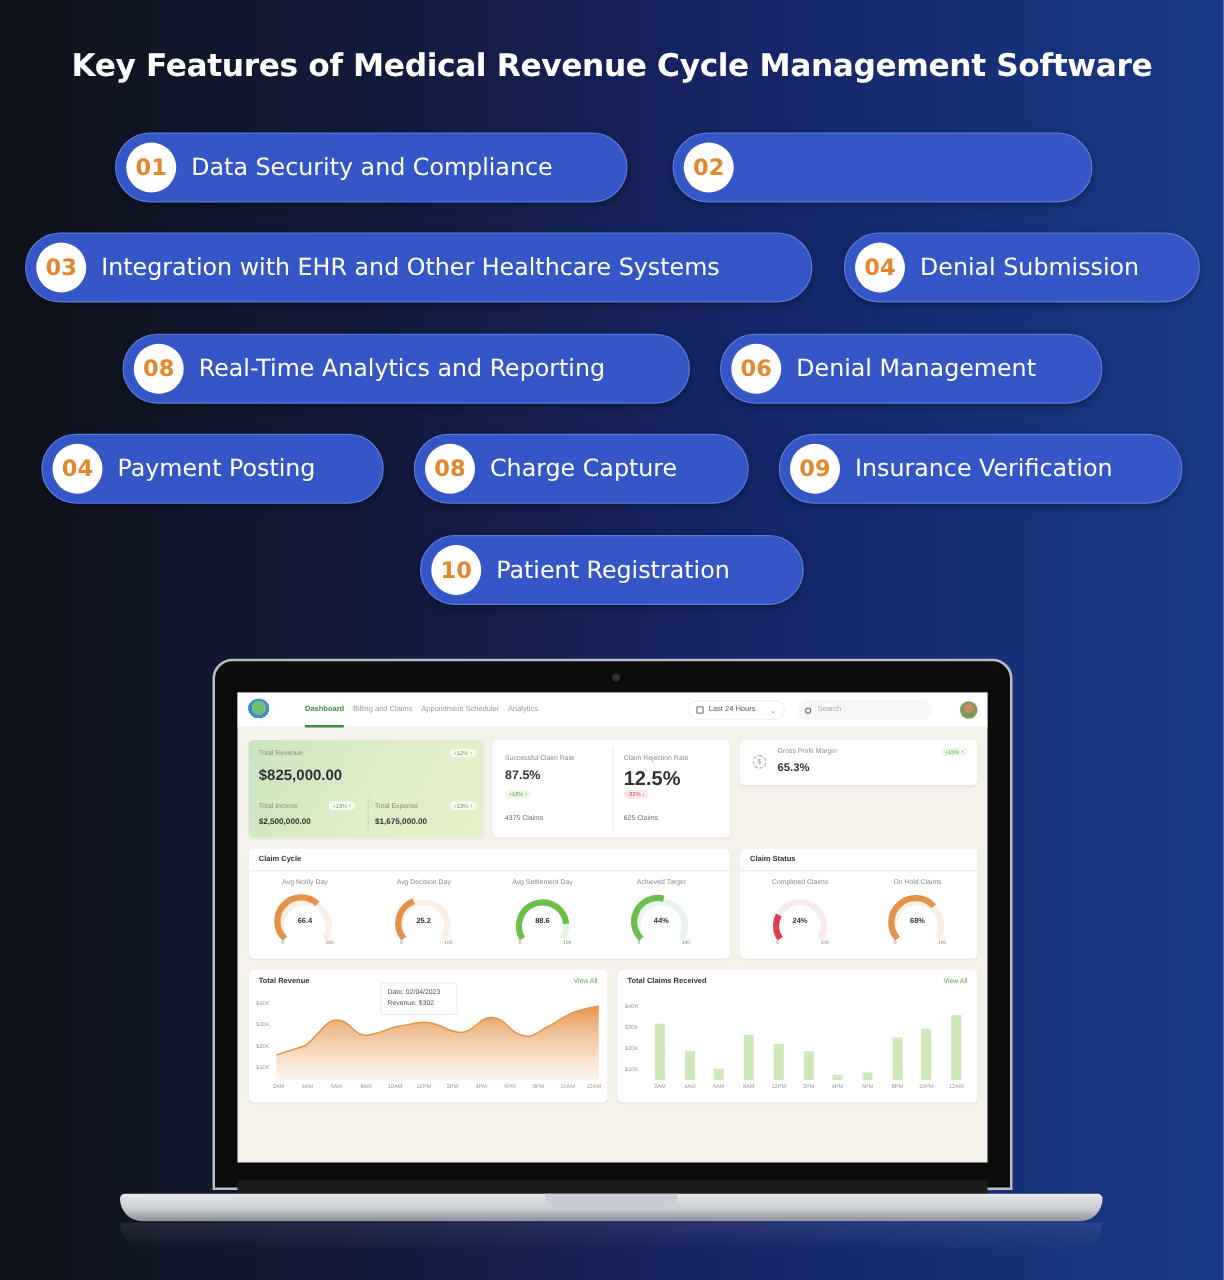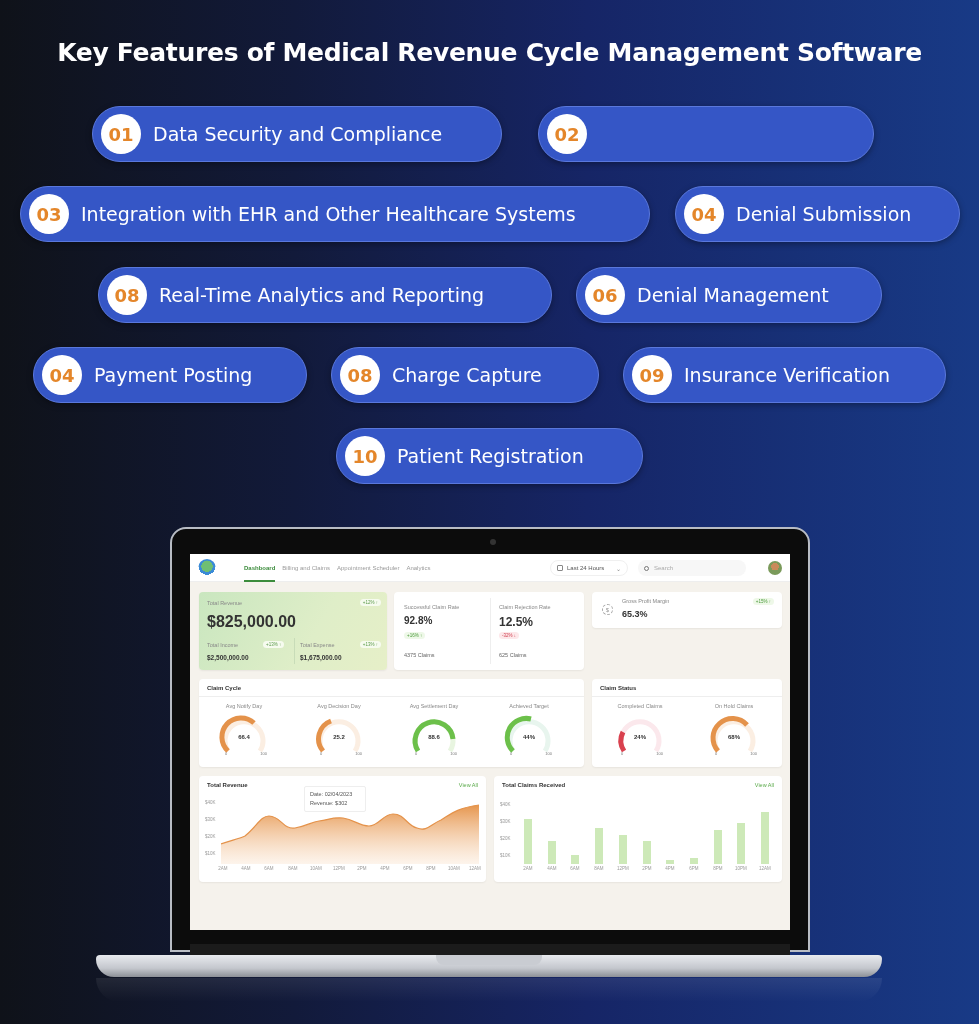--- a/index.html
+++ b/index.html
@@ -116,38 +116,38 @@
       <div class="search">
           <span class="mag"></span>
           <span>Search</span>
         </div>
       <div class="avatar"></div>
     </div>
 
     <div class="card" style="left:9px;top:38px;width:188px;height:78px;background:linear-gradient(120deg,#c9e6bf,#dfeec8 60%,#e6efc8)">
       <div class="lab" style="position:absolute;left:8px;top:8px">Total Revenue</div>
       <div class="chip w" style="right:6px;top:7px">+12% ↑</div>
-      <div class="big" style="position:absolute;left:8px;top:21px;font-size:16px">$825,000.00</div>
+      <div class="big" style="position:absolute;left:8px;top:21px;font-size:12px">$825,000.00</div>
       <div class="lab" style="position:absolute;left:8px;top:50px">Total Income</div>
       <div class="chip w" style="left:64px;top:49px">+13% ↑</div>
       <div class="big" style="position:absolute;left:8px;top:62px;font-size:6.5px">$2,500,000.00</div>
       <div style="position:absolute;left:95px;top:46px;width:1px;height:26px;background:#c8dcb8"></div>
       <div class="lab" style="position:absolute;left:101px;top:50px">Total Expense</div>
       <div class="chip w" style="right:6px;top:49px">+13% ↑</div>
       <div class="big" style="position:absolute;left:101px;top:62px;font-size:6.5px">$1,675,000.00</div>
     </div>
 
     <div class="card" style="left:204px;top:38px;width:190px;height:78px">
       <div class="lab" style="position:absolute;left:10px;top:12px">Successful Claim Rate</div>
-      <div class="big" style="position:absolute;left:10px;top:23px;font-size:10px">92.8%</div>
+      <div class="big" style="position:absolute;left:10px;top:23px;font-size:10px">87.5%</div>
       <div class="chip" style="left:10px;top:40px">+16% ↑</div>
       <div class="lab" style="position:absolute;left:10px;top:60px;color:#666">4375 Claims</div>
       <div style="position:absolute;left:96px;top:6px;width:1px;height:66px;background:#eee"></div>
       <div class="lab" style="position:absolute;left:105px;top:12px">Claim Rejection Rate</div>
-      <div class="big" style="position:absolute;left:105px;top:23px;font-size:12px">12.5%</div>
+      <div class="big" style="position:absolute;left:105px;top:23px;font-size:16px">12.5%</div>
       <div class="chip red" style="left:105px;top:40px">-32% ↓</div>
       <div class="lab" style="position:absolute;left:105px;top:60px;color:#666">625 Claims</div>
     </div>
 
     <div class="card" style="left:402px;top:38px;width:190px;height:36px">
       <div style="position:absolute;left:10px;top:12px;width:11px;height:11px;border-radius:50%;border:1px dashed #aaa;font-size:6px;color:#999;text-align:center;line-height:10px">$</div>
       <div class="lab" style="position:absolute;left:30px;top:6px">Gross Profit Margin</div>
       <div class="big" style="position:absolute;left:30px;top:17px;font-size:9px">65.3%</div>
       <div class="chip" style="right:8px;top:6px">+15% ↑</div>
     </div>

